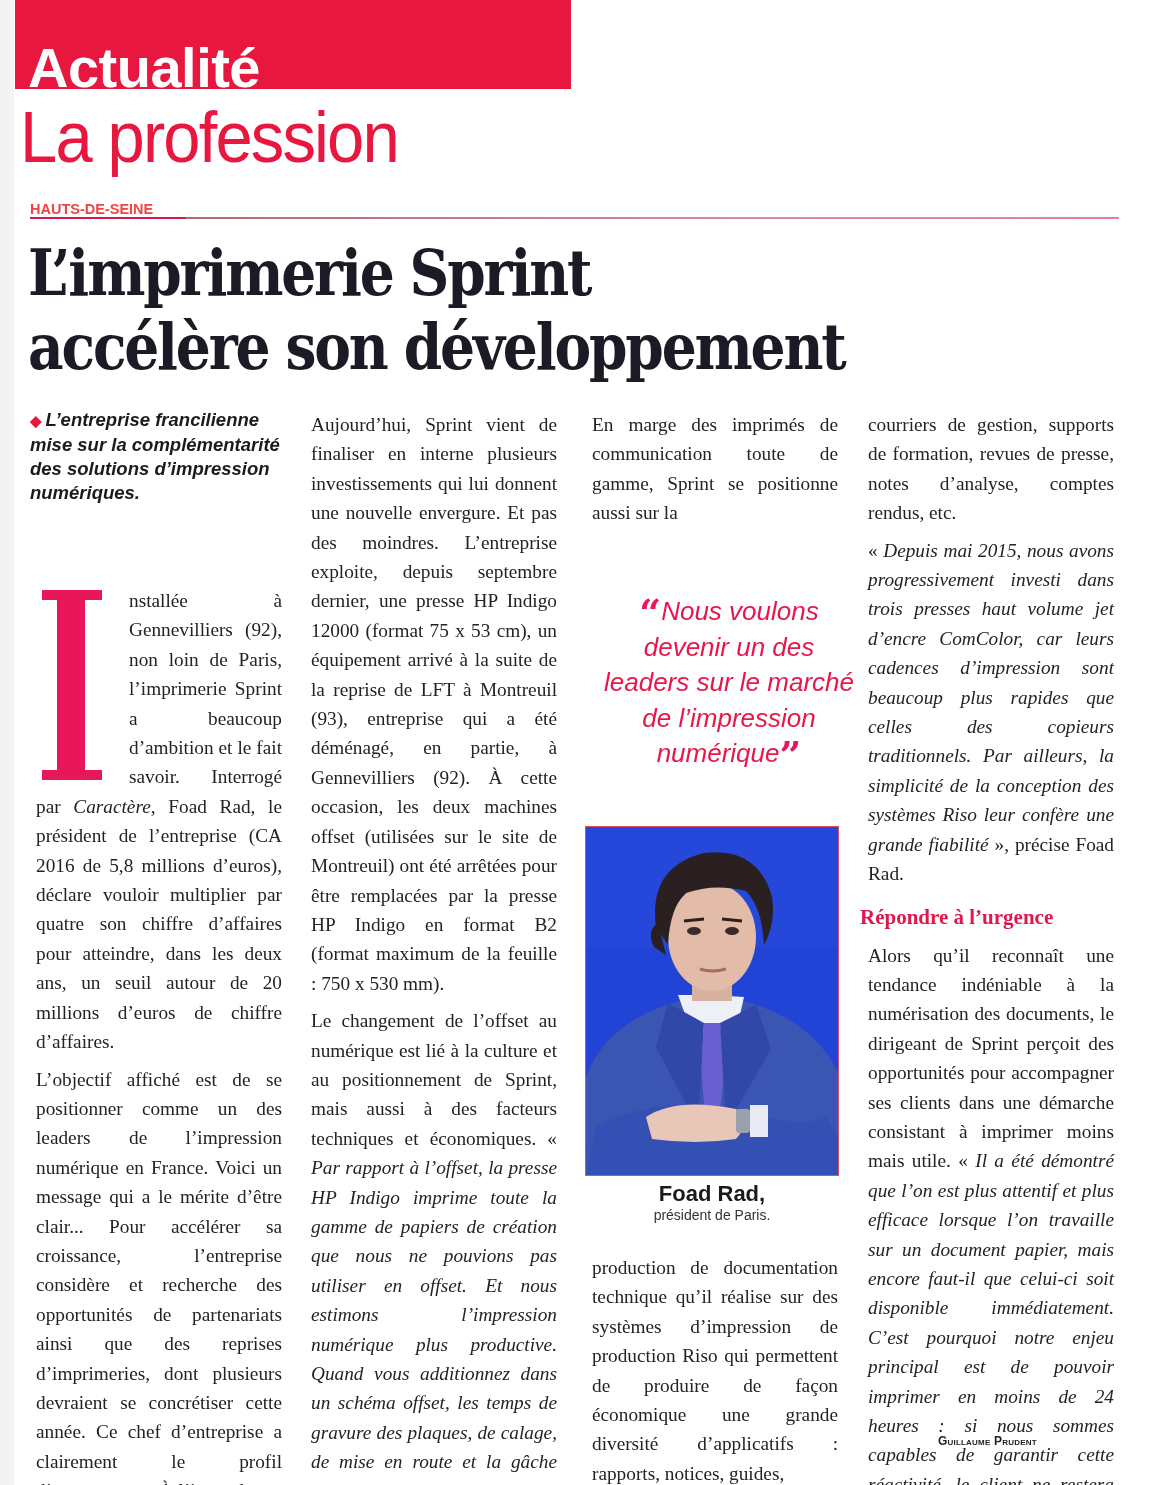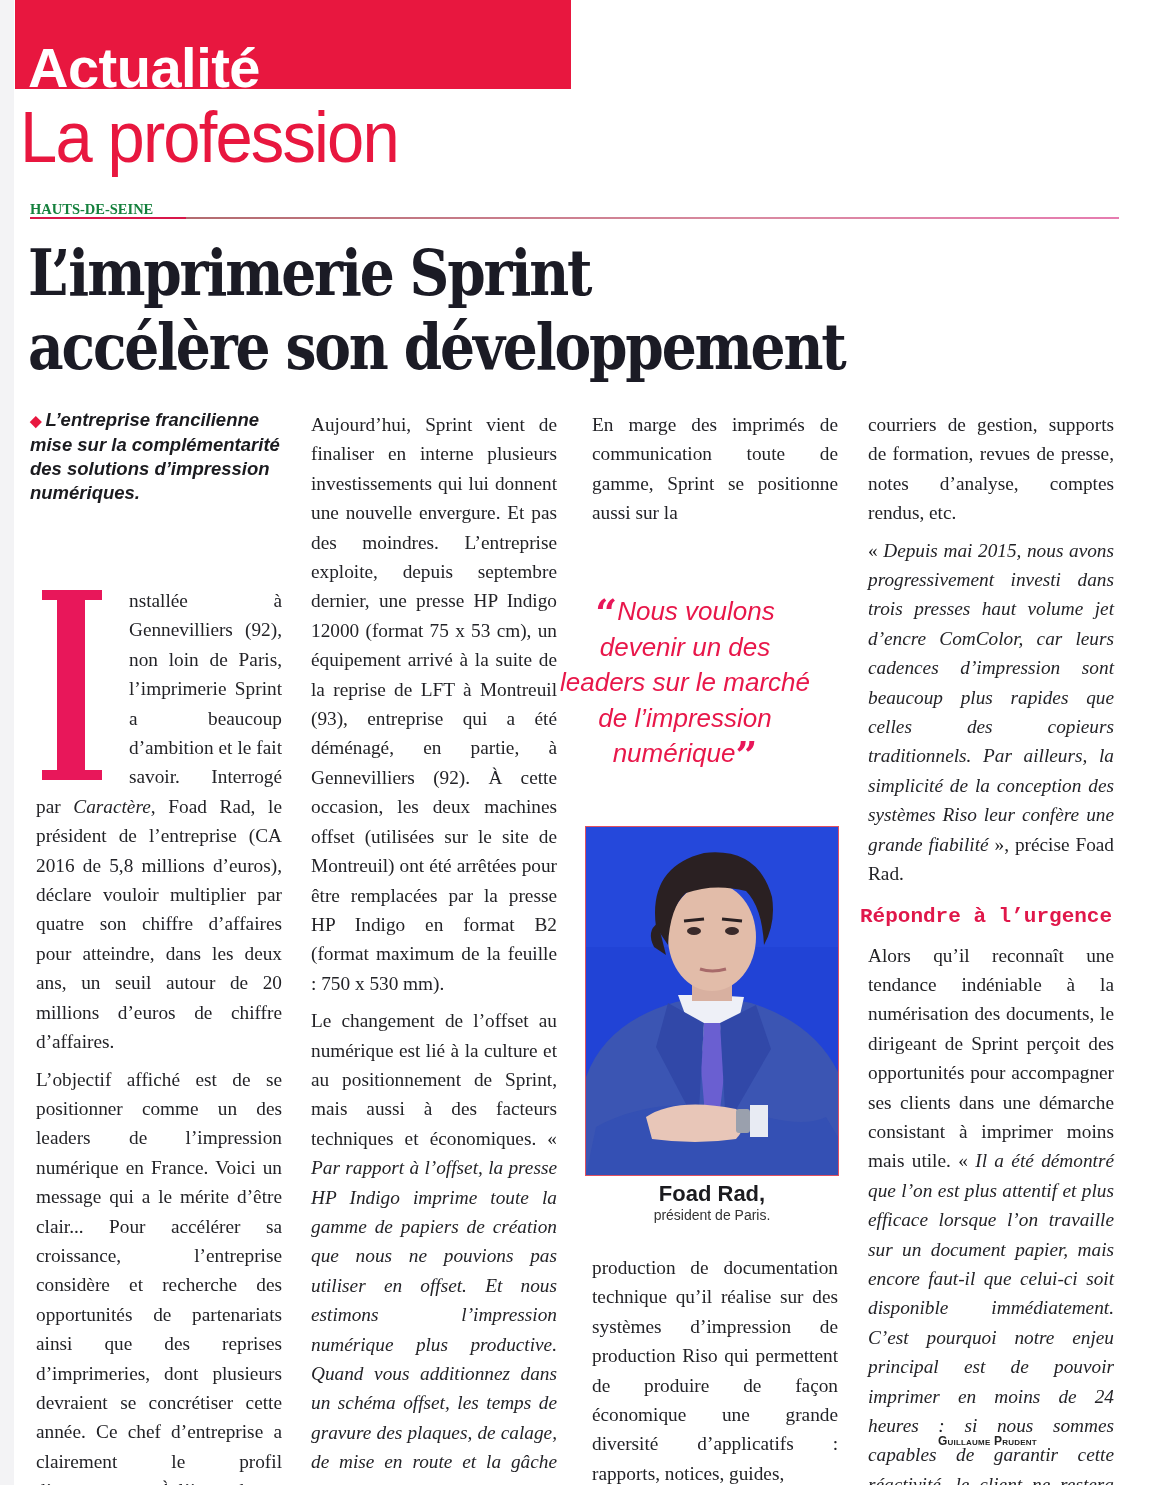--- a/index.html
+++ b/index.html
@@ -22,22 +22,22 @@
     white-space: nowrap;
   }
   .rubric-sub {
     position: absolute; left: 20px; top: 92px;
     font-family: "Liberation Sans", sans-serif; font-weight: 300;
     font-size: 72px; line-height: 90px; color: #e8173f; letter-spacing: -2px;
     transform: scaleX(0.93); transform-origin: left top; white-space: nowrap;
   }
   .kicker {
     position: absolute; left: 30px; top: 200px;
-    font-family: Liberation Serif, serif; font-weight: 700;
-    font-size: 14.5px; line-height: 18px; color: #15803d; white-space: nowrap;
+    font-family: Liberation Sans, sans-serif; font-weight: 700;
+    font-size: 14.5px; line-height: 18px; color: #ef4444; white-space: nowrap;
   }
   .kicker-rule {
     position: absolute; left: 186px; top: 217px; width: 933px; height: 2px;
     background: linear-gradient(90deg, #b36b6f, #d98aa0 60%, #e67cb0);
   }
   .kicker-underline {
     position: absolute; left: 30px; top: 217px; width: 156px; height: 2px; background: #d8174a;
   }
 
   
@@ -73,26 +73,26 @@
 
   .dropcap {
     float: left; width: 77px; height: 192px; margin: 4px 10px 0 6px; position: relative;
   }
   .dropcap-bar { position: absolute; left: 15px; top: 0; width: 28px; height: 190px; background: #e8175a; }
   .dropcap-serif-top { position: absolute; left: 0; top: 0; width: 60px; height: 10px; background: #e8175a; }
   .dropcap-serif-bot { position: absolute; left: 0; top: 180px; width: 60px; height: 10px; background: #e8175a; }
   .dropcap-letter { position: absolute; left: 0; top: 0; opacity: 0; font-size: 10px; }
 
   .section-head {
-    margin: 14px 0 10px 0; font-weight: 700; font-size: 21px; line-height: 28px; color: #e0174a; font-family: Liberation Mono, monospace;
+    margin: 14px 0 10px 0; font-weight: 700; font-size: 21px; line-height: 28px; color: #e0174a;
   }
 
   
   .pullquote {
-    position: absolute; left: 560px; top: 594px; width: 250px;
+    position: absolute; left: 604px; top: 594px; width: 250px;
     font-family: "Liberation Sans", sans-serif; font-style: italic; font-weight: 400;
     font-size: 26px; line-height: 35.5px; color: #e8174a; text-align: center;
   }
   .q-open, .q-close {
     font-family: "DejaVu Serif", serif; font-style: normal; font-weight: 700;
     color: #e8175a; font-size: 38px; line-height: 20px; vertical-align: -6px;
   }
 
   
   .photo {

